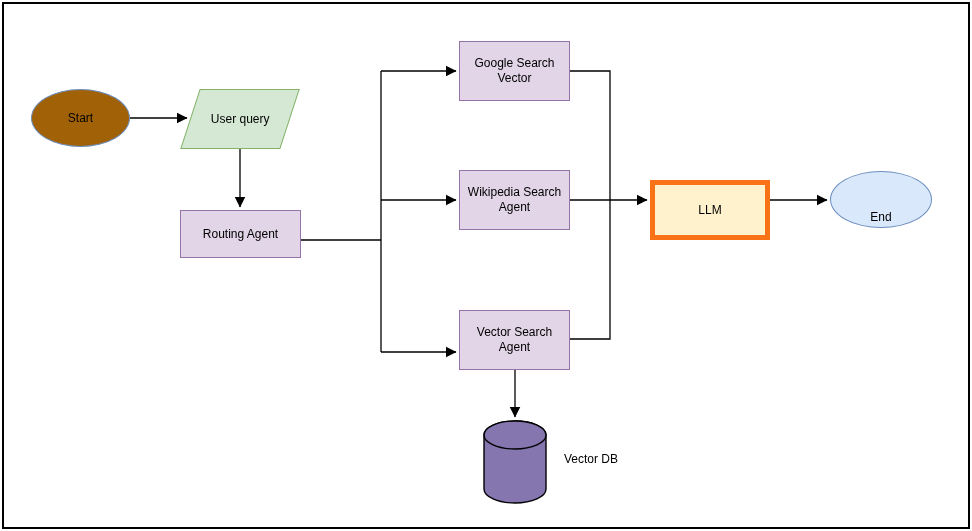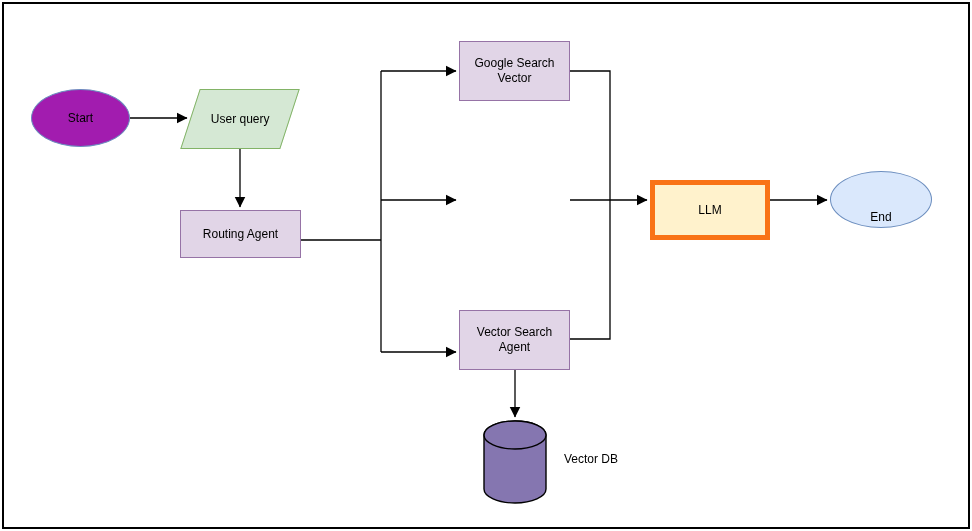--- a/index.html
+++ b/index.html
@@ -25,21 +25,21 @@
     position: absolute;
     display: flex;
     align-items: center;
     justify-content: center;
     text-align: center;
     box-sizing: border-box;
     line-height: 1.25;
     padding: 2px;
   }
   .ellipse { border-radius: 50%; }
-  .n-start   { left: 31px;  top: 89px;  width: 99px;  height: 58px; background: #a21caf; border: 1px solid #6c8ebf; }
+  .n-start   { left: 31px;  top: 89px;  width: 99px;  height: 58px; background: #a16207; border: 1px solid #6c8ebf; }
   .n-end     { left: 830px; top: 171px; width: 102px; height: 57px; background: #dae8fc; border: 1px solid #6c8ebf; align-items: flex-end; }
   .n-userq   { left: 190px; top: 89px;  width: 100px; height: 60px; background: #d5e8d4; border: 1px solid #82b366; transform: skewX(-18deg); }
   .n-userq .unskew { transform: skewX(18deg); display: block; }
   .n-routing { left: 180px; top: 210px; width: 121px; height: 48px; background: #e1d5e7; border: 1px solid #9673a6; }
   .n-google  { left: 459px; top: 41px;  width: 111px; height: 60px; background: #e1d5e7; border: 1px solid #9673a6; }
   .n-wiki    { left: 459px; top: 170px; width: 111px; height: 60px; background: #e1d5e7; border: 1px solid #9673a6; }
   .n-vector  { left: 459px; top: 310px; width: 111px; height: 60px; background: #e1d5e7; border: 1px solid #9673a6; }
   .n-llm     { left: 650px; top: 180px; width: 120px; height: 60px; background: #fff2cc; border: 5px solid #f97316; }
   .agent-label { width: 100px; display: block; }
   #vector-db-label {
@@ -86,20 +86,23 @@
   </div>
 
   <div class="node n-routing">
     <span>Routing Agent</span>
   </div>
 
   <div class="node n-google">
     <span class="agent-label">Google Search Vector</span>
   </div>
 
+  <div class="node n-wiki">
+    <span class="agent-label">Wikipedia Search Agent</span>
+  </div>
 
   <div class="node n-vector">
     <span class="agent-label">Vector Search Agent</span>
   </div>
 
   <div class="node n-llm">
     <span>LLM</span>
   </div>
 
   <div class="node ellipse n-end">

